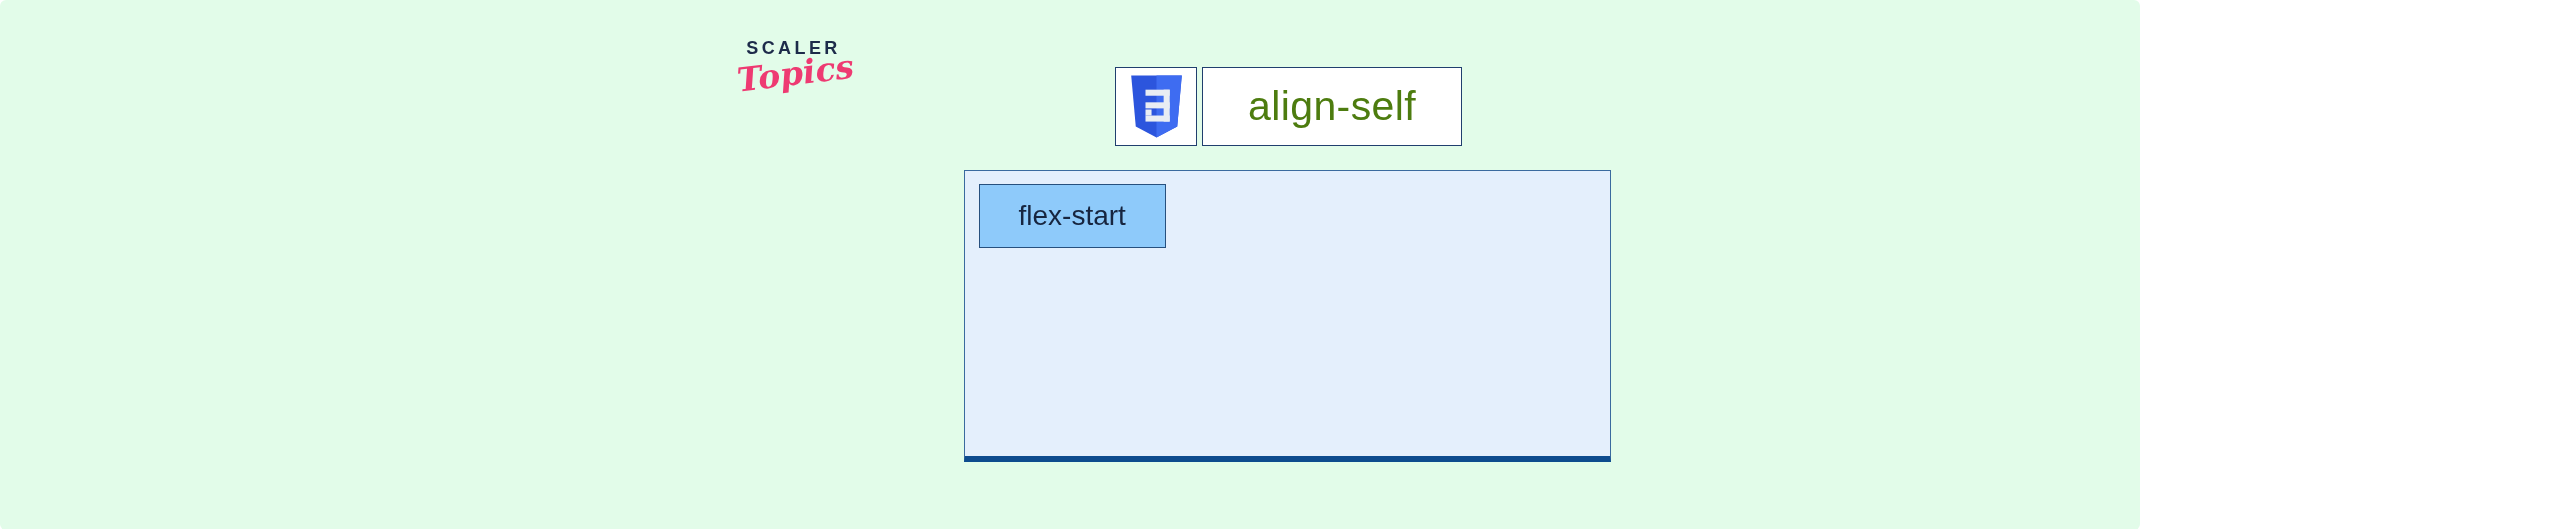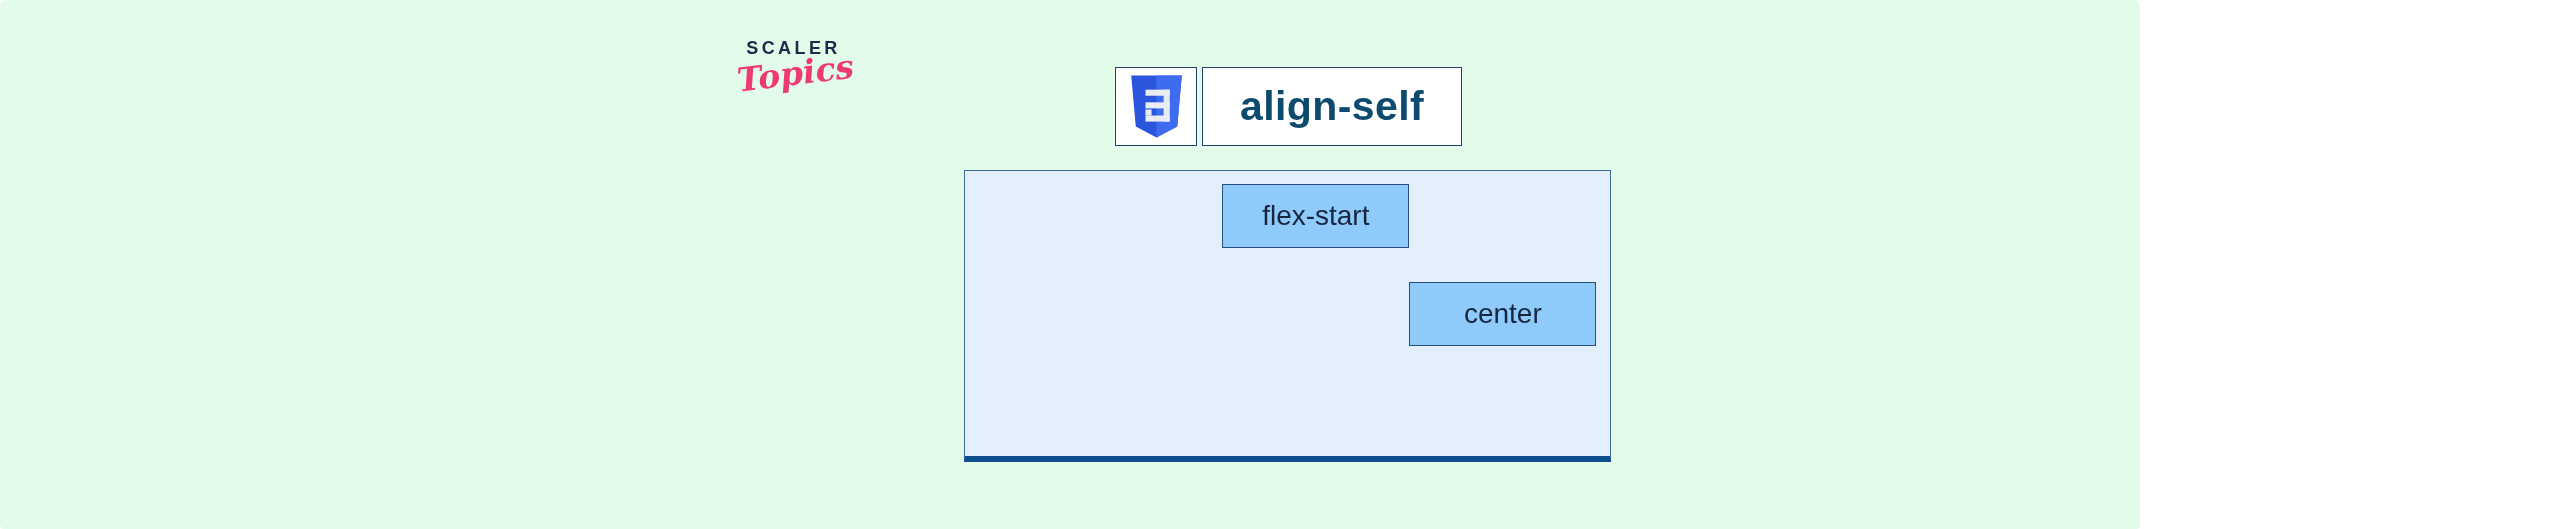--- a/index.html
+++ b/index.html
@@ -62,38 +62,38 @@
     height: 79px;
     background: #ffffff;
     border: 1.7px solid #203f6e;
     box-sizing: border-box;
     display: flex;
     align-items: center;
     justify-content: center;
   }
   .title-text {
     font-size: 41px;
-    font-weight: 700;
-    color: #0c4a6e;
+    font-weight: 400;
+    color: #4d7c0f;
     letter-spacing: 0.4px;
   }
 
   
   .flex-demo {
     position: absolute;
     left: 964px;
     top: 170px;
     width: 647px;
     height: 292px;
     box-sizing: border-box;
     background: #e4effc;
     border: 1.7px solid #3a6a9e;
     border-bottom: 6.9px solid #0d4c8e;
     display: flex;
-    justify-content: flex-end;
+    justify-content: flex-start;
     padding: 13px 13.7px;
   }
   .flex-item {
     width: 187px;
     height: 64px;
     box-sizing: border-box;
     background: #8ecafa;
     border: 1.7px solid #27507e;
     display: flex;
     align-items: center;
@@ -128,17 +128,16 @@
       </g>
     </svg>
   </div>
 
   <div class="title-box">
     <span class="title-text">align-self</span>
   </div>
 
   <div class="flex-demo">
     <div class="flex-item align-start">flex-start</div>
-    <div class="flex-item align-center">center</div>
   </div>
 
 </div>
 
 
 </body></html>

